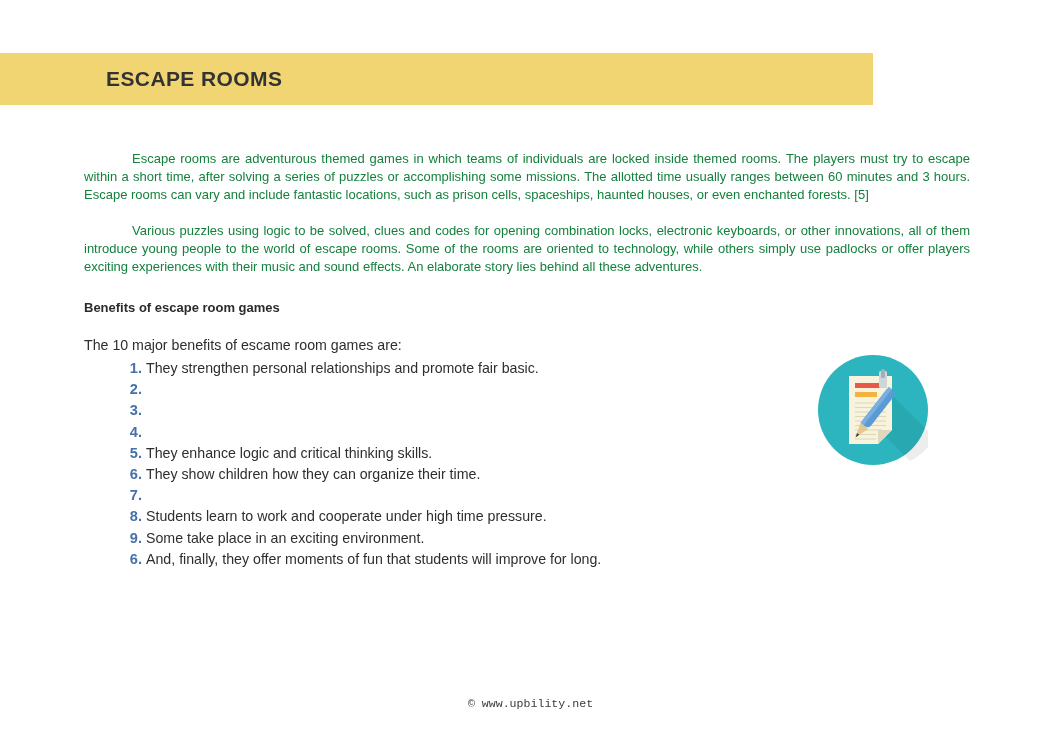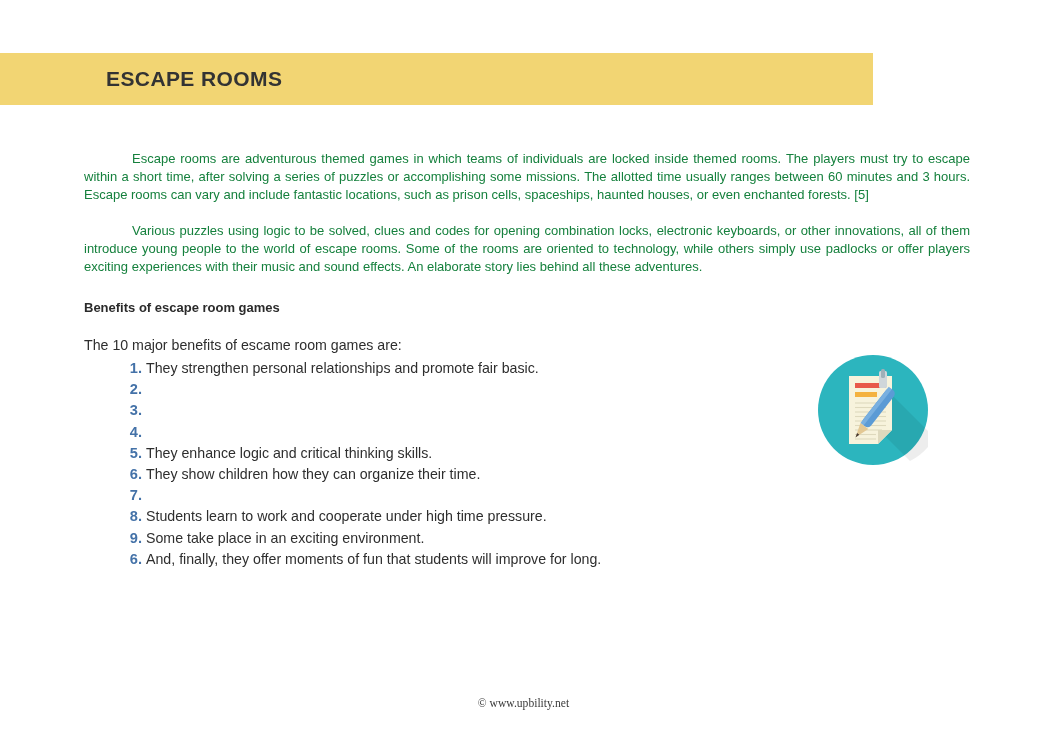--- a/index.html
+++ b/index.html
@@ -109,27 +109,27 @@
     position: absolute;
     left: 818px;
     top: 355px;
     width: 110px;
     height: 110px;
   }
 
   
   .footer {
     position: absolute;
-    left: 4px;
+    left: 11px;
     top: 697px;
     width: 1039px;
     text-align: center;
     font-size: 11.6px;
     color: #3a3a3a;
-    font-family: Liberation Serif, serif;
+    font-family: Liberation Mono, monospace;
   }
 </style>
 </head>
 <body>
 
 <div class="page">
 
   <div class="title-band">
     <div class="band-title">ESCAPE ROOMS</div>
   </div>

